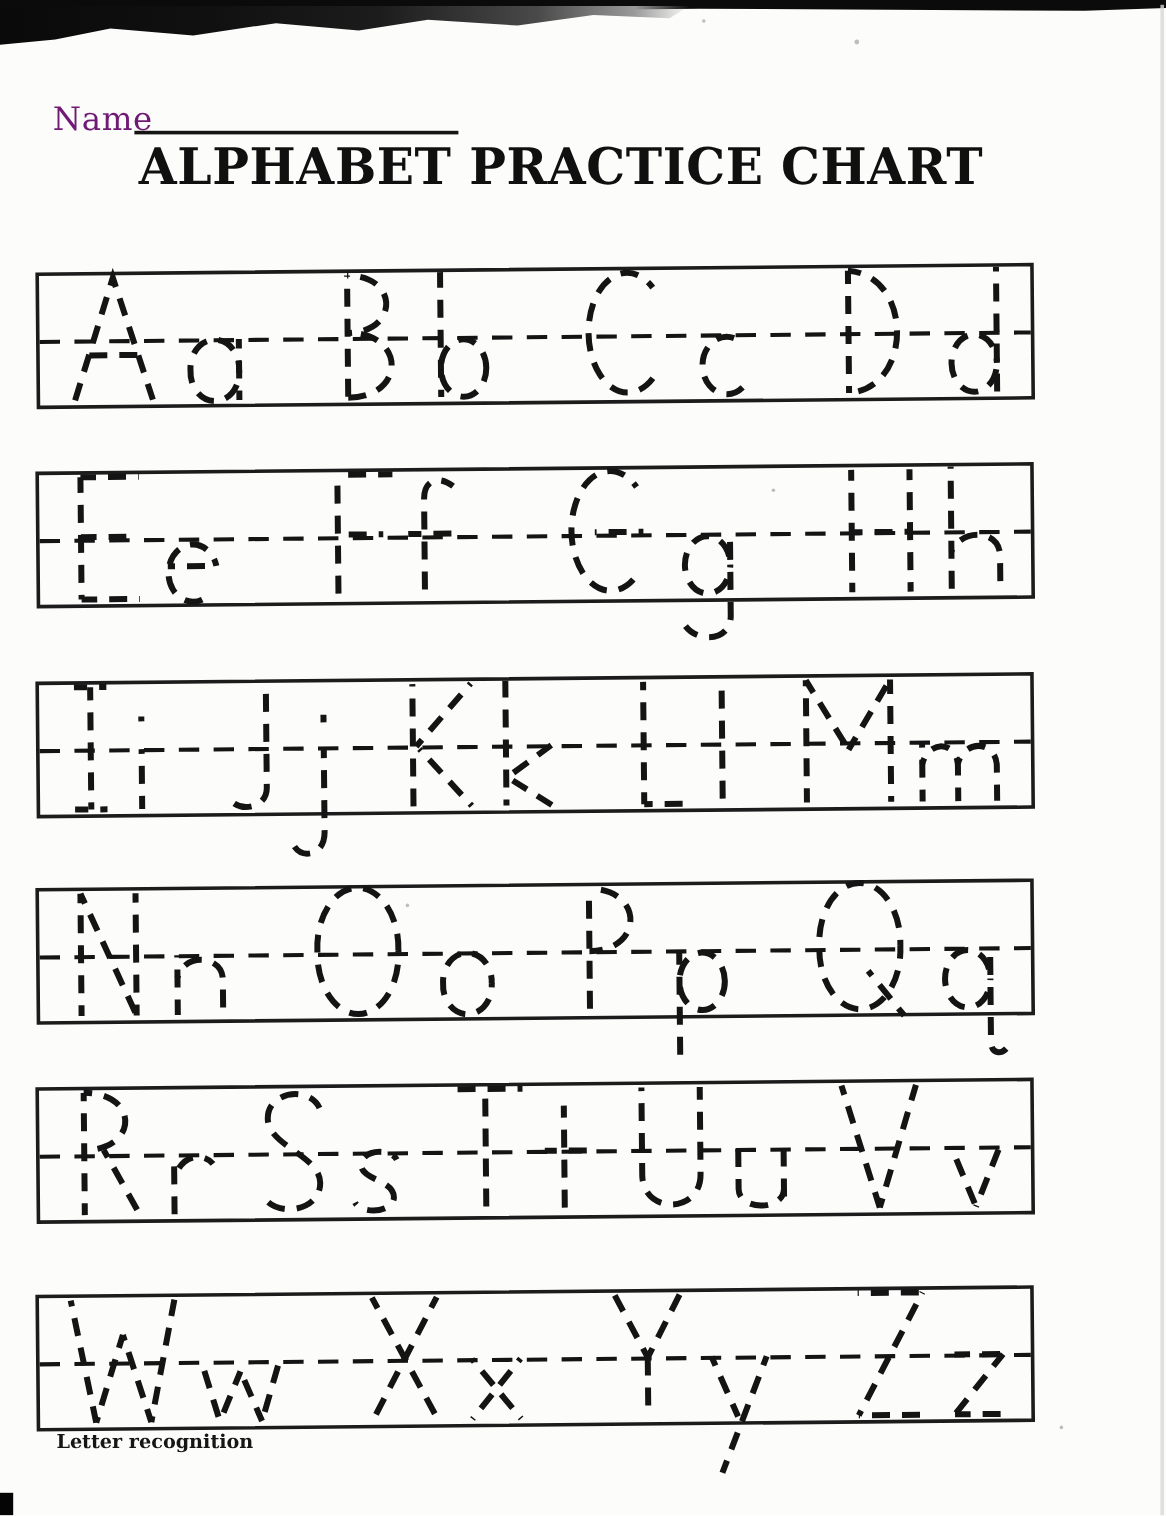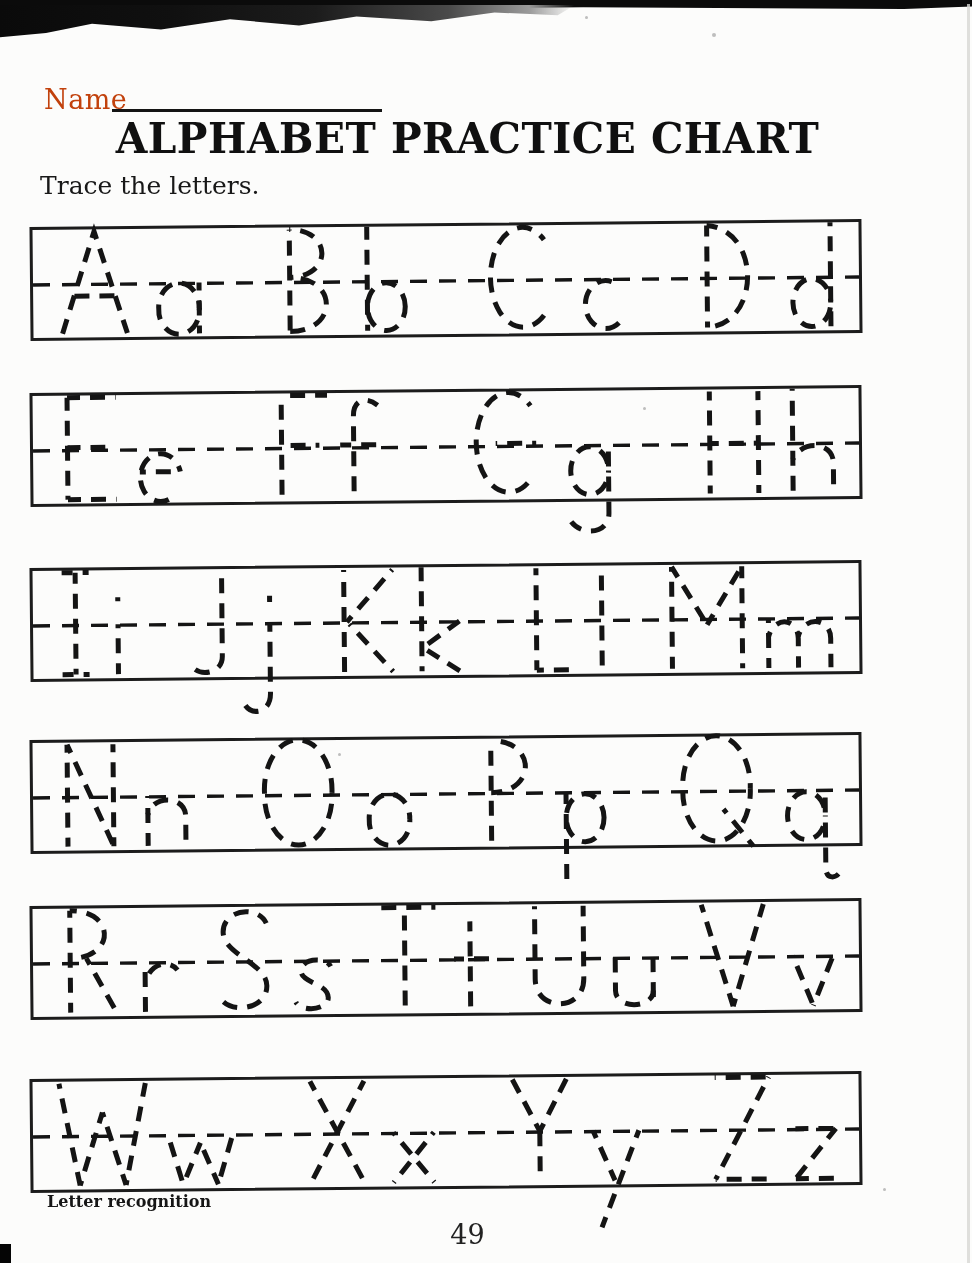--- a/index.html
+++ b/index.html
@@ -27,21 +27,21 @@
     position:absolute;left:0;bottom:0;width:11px;height:19px;background:#050505;
   }
   .scan-right-edge{
     position:absolute;top:4px;right:2px;width:3px;height:1259px;
     background:#d7d7d5;opacity:.8;
   }
   .speck{position:absolute;border-radius:50%;background:#8a8a8a;opacity:.55;}
 
   
   .name-row{position:absolute;top:84px;left:44px;height:34px;}
-  .name-label{font-size:27px;letter-spacing:.5px;color:#c2410c;}
+  .name-label{font-size:27px;letter-spacing:.5px;color:#701a75;}
   .name-line{
     position:absolute;top:109px;left:112px;width:270px;height:0;
     border-bottom:3px solid #141414;
   }
   .page-title{
     position:absolute;top:114px;left:0;width:935px;
     text-align:center;font-size:42px;font-weight:bold;color:#101010;
     transform:scaleX(.97);transform-origin:50% 50%;
     letter-spacing:0.5px;white-space:nowrap;
   }
@@ -79,21 +79,20 @@
   <div class="speck" style="left:585px;top:16px;width:3px;height:3px;"></div>
   <div class="speck" style="left:338px;top:753px;width:3px;height:3px;"></div>
   <div class="speck" style="left:643px;top:407px;width:3px;height:3px;"></div>
   <div class="speck" style="left:883px;top:1188px;width:3px;height:3px;"></div>
 
   <div class="name-row">
     <span class="name-label">Name</span>
   </div>
   <div class="name-line"></div>
   <div class="page-title">ALPHABET PRACTICE CHART</div>
-  <div class="instruction">Trace the letters.</div>
 
   <div id="rows">
       <div class="trace-row" style="top: 223px;">
         <svg width="832" height="114" viewBox="0 0 832 114">
           <rect x="1.5" y="1.5" width="829" height="111" fill="none" stroke="#1c1c1c" stroke-width="3"></rect>
           <line x1="3" y1="58" x2="829" y2="58" stroke="#141414" stroke-width="3.4" stroke-dasharray="17 12"></line>
           <g>
             <path d="M32.1 107.0 L64.5 5.1 L96.9 107.0" fill="none" stroke="#141414" stroke-width="5" stroke-dasharray="15 10" stroke-dashoffset="0"></path>
             <path d="M44.3 69.6 L86.1 69.6" fill="none" stroke="#141414" stroke-width="5" stroke-dasharray="15 10" stroke-dashoffset="0"></path>
           </g>
@@ -342,15 +341,14 @@
             <path d="M805.9 57.1 L765.4 107.0" fill="none" stroke="#141414" stroke-width="5" stroke-dasharray="15 10" stroke-dashoffset="2"></path>
             <path d="M765.4 107.0 L805.9 107.0" fill="none" stroke="#141414" stroke-width="5" stroke-dasharray="15 10" stroke-dashoffset="2"></path>
           </g>
         </svg>
       </div>
     </div>
 
   <div class="footer-credit">
     <div class="credit-line1">Letter recognition</div>
   </div>
-  <div class="page-number">49</div>
 
 </div>
 
 </body></html>

